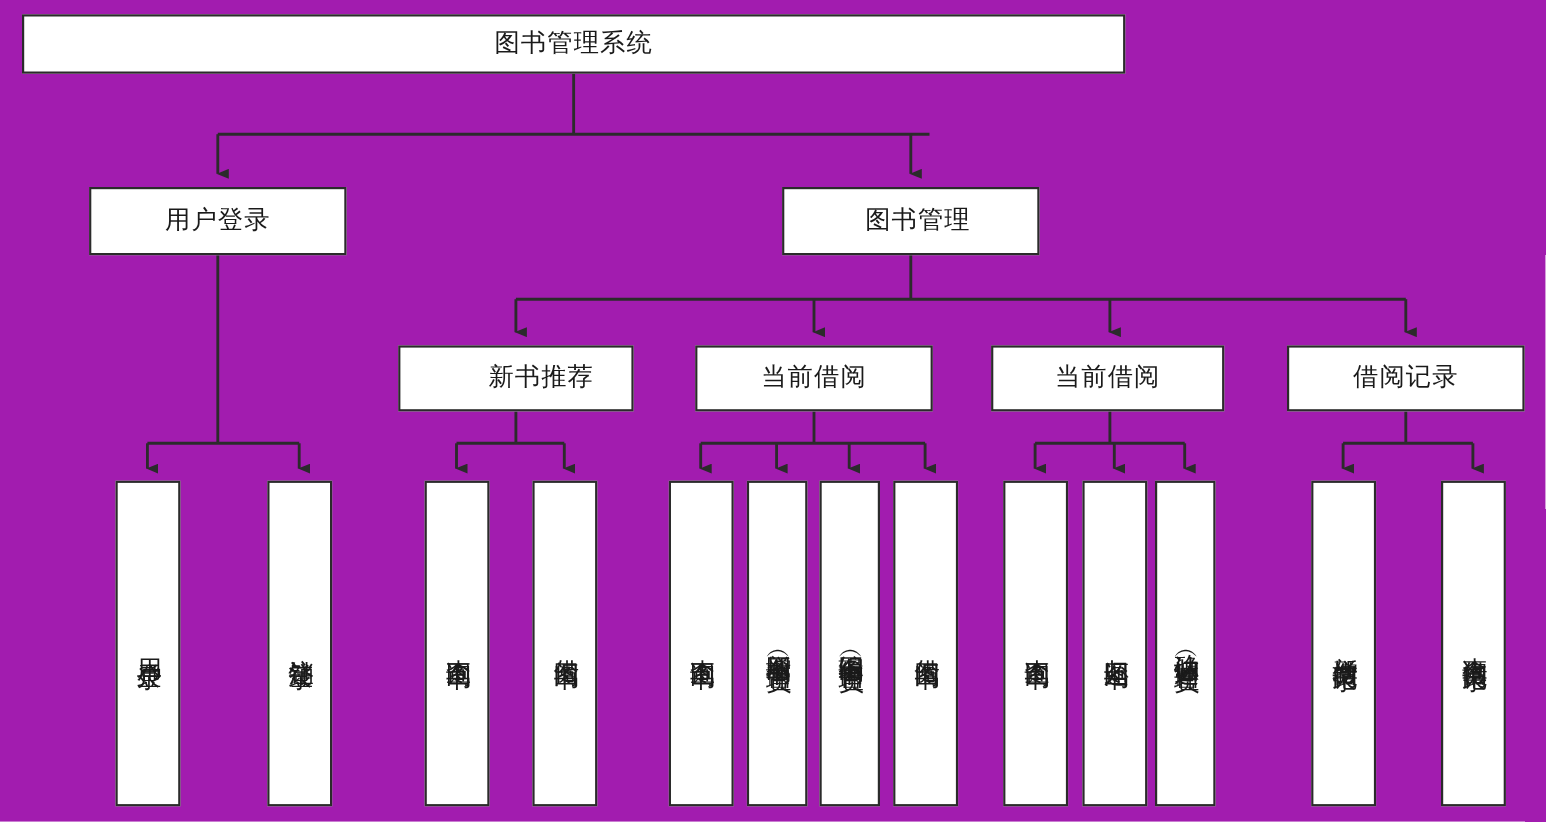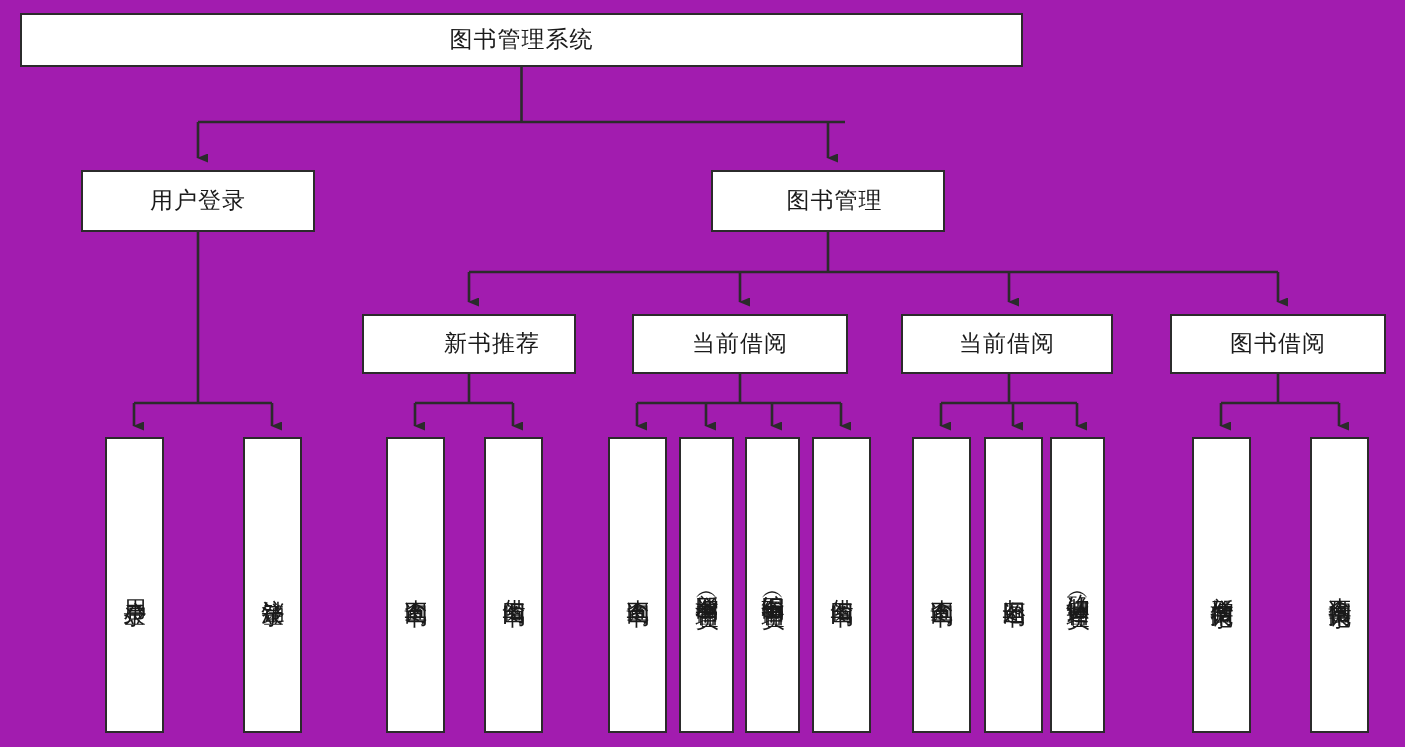--- a/index.html
+++ b/index.html
@@ -142,21 +142,21 @@
   <div class="node node-h" style="left:362px; top:314px; width:214px; height:60px;padding-left:46px;">
     <span>新书推荐</span>
   </div>
   <div class="node node-h" style="left:632px; top:314px; width:216px; height:60px;">
     <span>当前借阅</span>
   </div>
   <div class="node node-h" style="left:901px; top:314px; width:212px; height:60px;">
     <span>当前借阅</span>
   </div>
   <div class="node node-h" style="left:1170px; top:314px; width:216px; height:60px;">
-    <span>图书借阅</span>
+    <span>借阅记录</span>
   </div>
 
   <div class="node node-v" style="left:105px; top:437px; width:59px; height:296px;">
     <span class="vlabel">用户登录</span>
   </div>
   <div class="node node-v" style="left:243px; top:437px; width:59px; height:296px;">
     <span class="vlabel">注销登录</span>
   </div>
   <div class="node node-v" style="left:386px; top:437px; width:59px; height:296px;">
     <span class="vlabel">查询图书</span>

